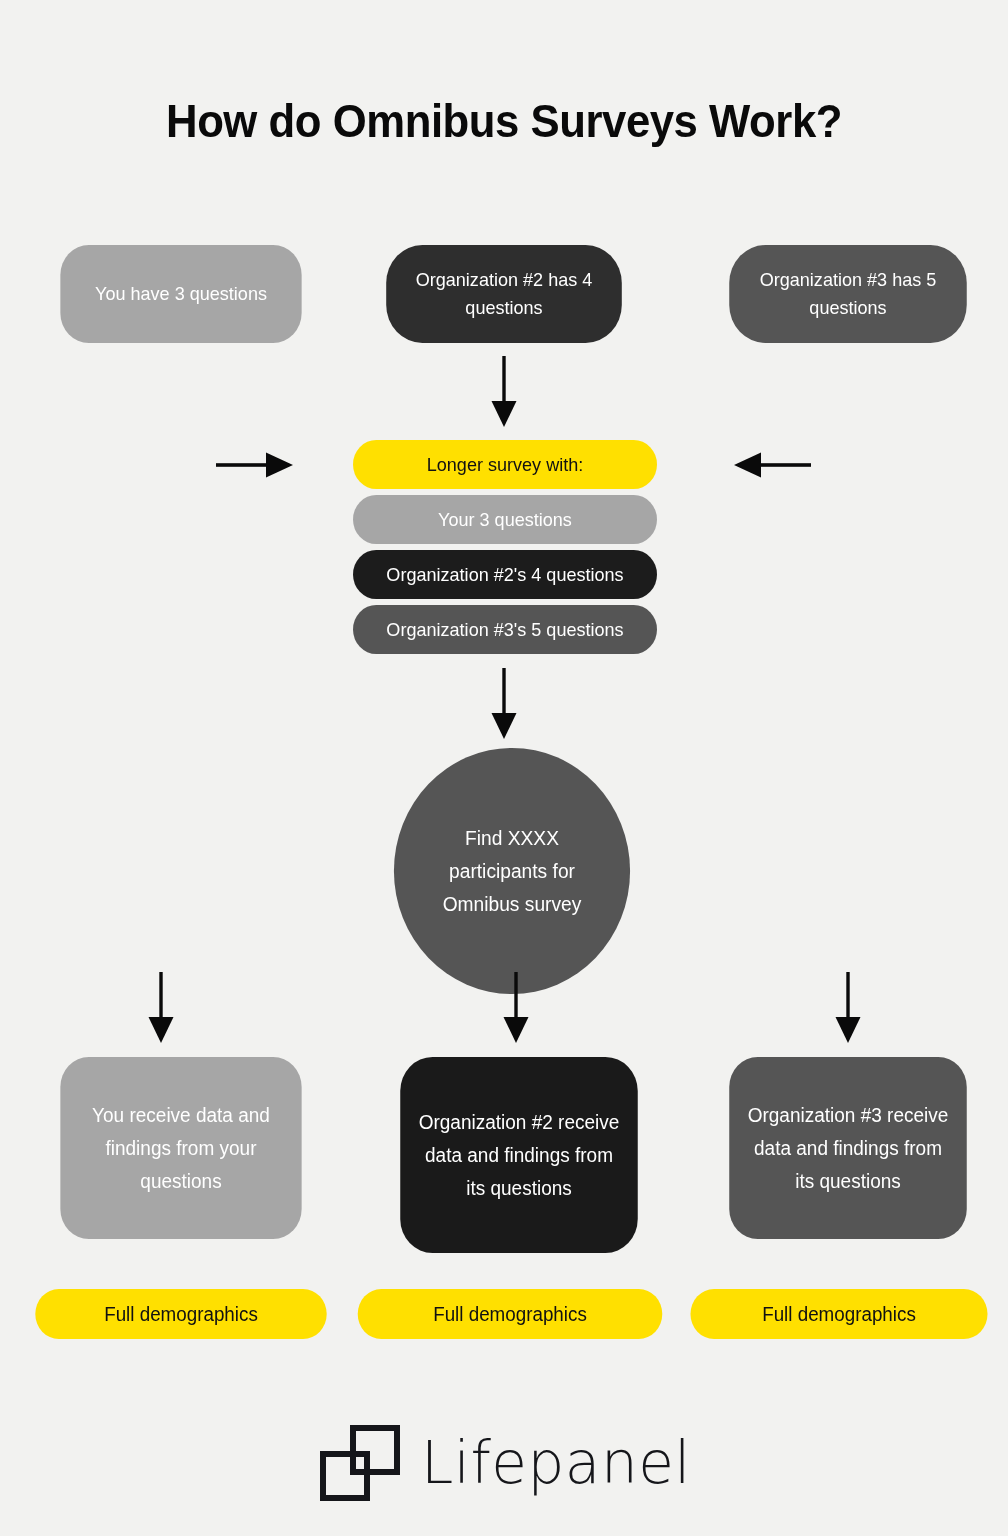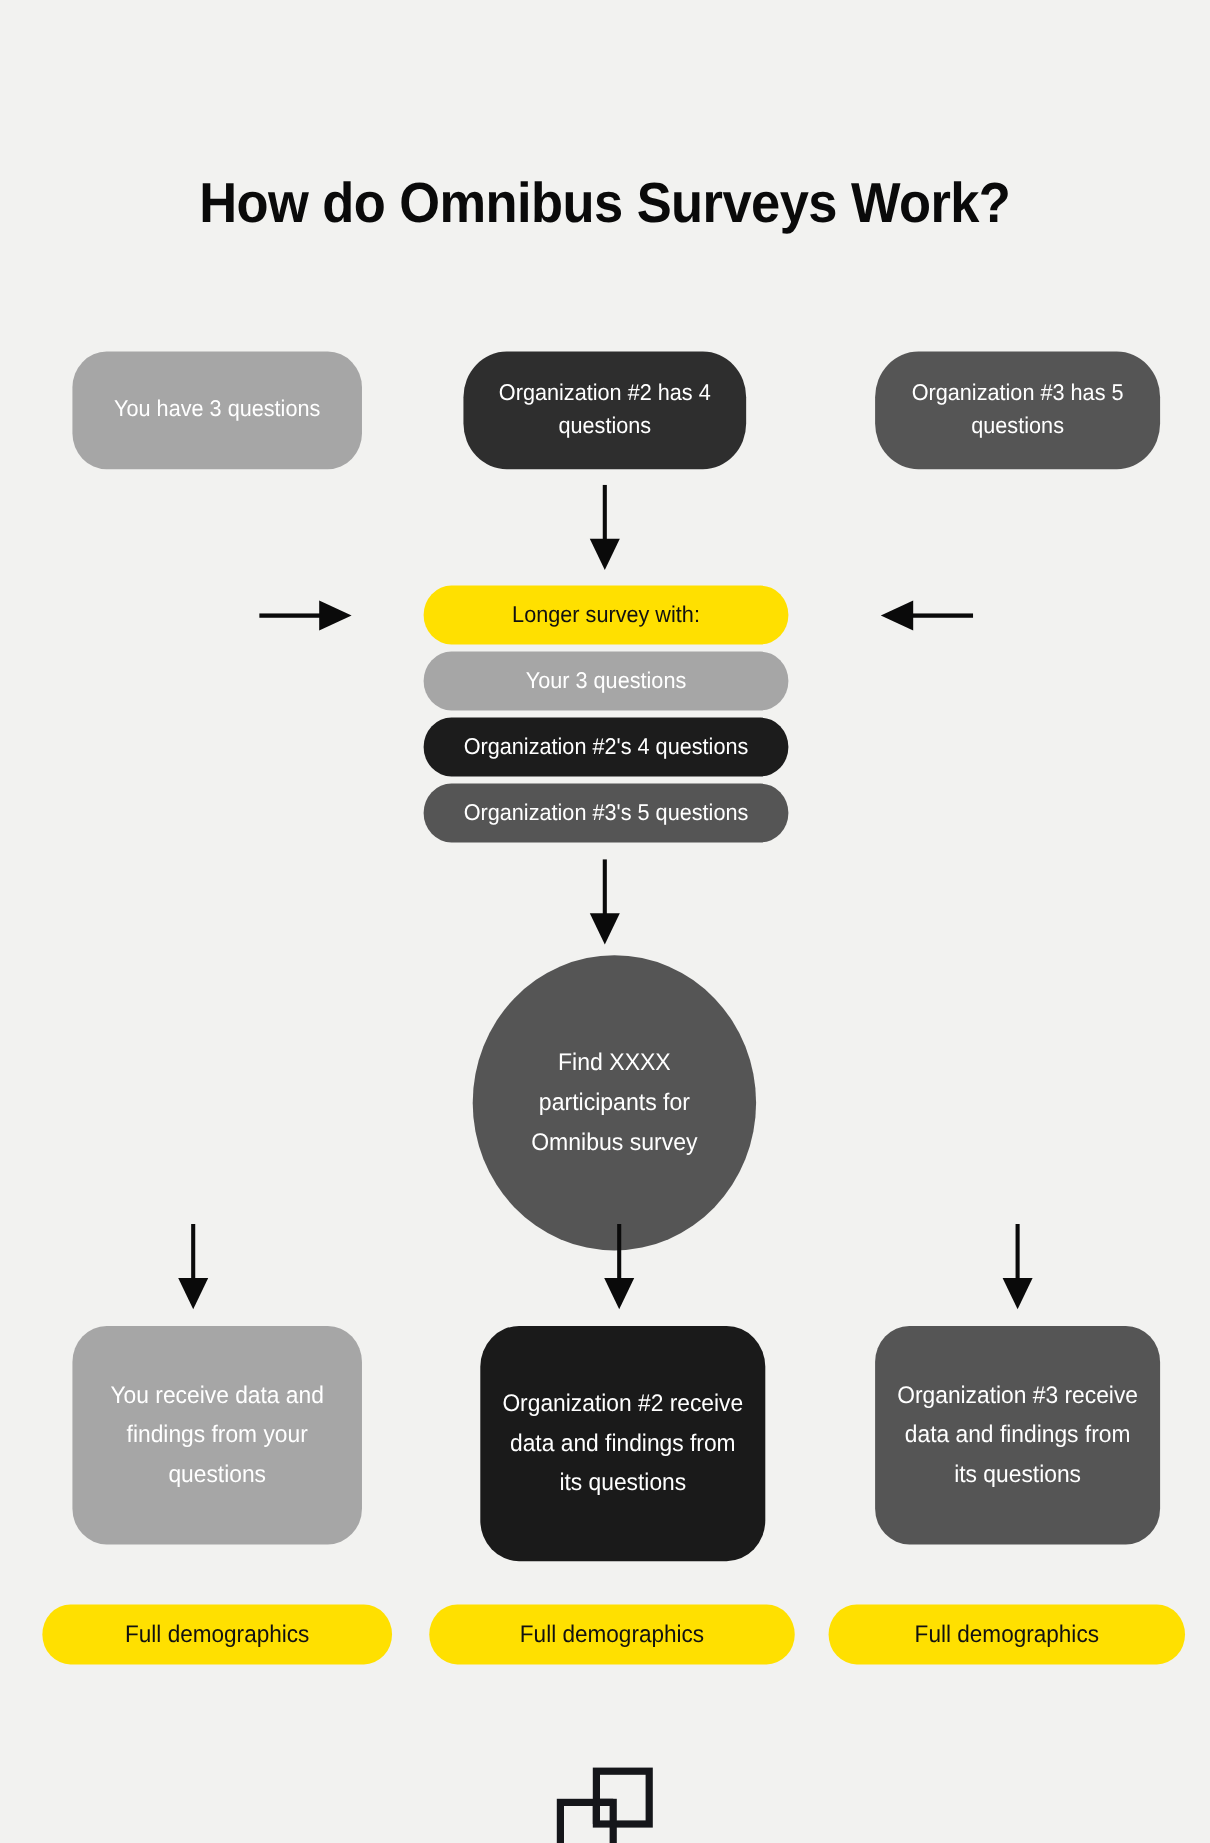--- a/index.html
+++ b/index.html
@@ -11,21 +11,20 @@
     height: 1536px;
     background: #f2f2f0;
     font-family: "Liberation Sans", sans-serif;
     overflow: hidden;
     position: relative;
   }
   .canvas {
     position: relative;
     width: 1008px;
     height: 1480px;
-    margin-top: 48px;
   }
 
   
   .title {
     position: absolute;
     left: 0;
     top: 93px;
     width: 1008px;
     text-align: center;
     font-family: "Liberation Sans Narrow", "Liberation Sans", sans-serif;
@@ -302,15 +301,16 @@
   <div id="logo">
     <svg id="logo-mark" width="86" height="78" viewBox="0 0 86 78">
 
       <rect x="36" y="4" width="44" height="44" fill="none" stroke="#15161a" stroke-width="6"></rect>
 
       <rect x="6" y="30" width="44" height="44" fill="none" stroke="#15161a" stroke-width="6"></rect>
 
       <line x1="36" y1="30" x2="36" y2="48" stroke="#15161a" stroke-width="6"></line>
       <line x1="36" y1="30" x2="50" y2="30" stroke="#15161a" stroke-width="6"></line>
     </svg>
+    <span id="logo-text">Lifepanel</span>
   </div>
 
 </div>
 
 </body></html>

